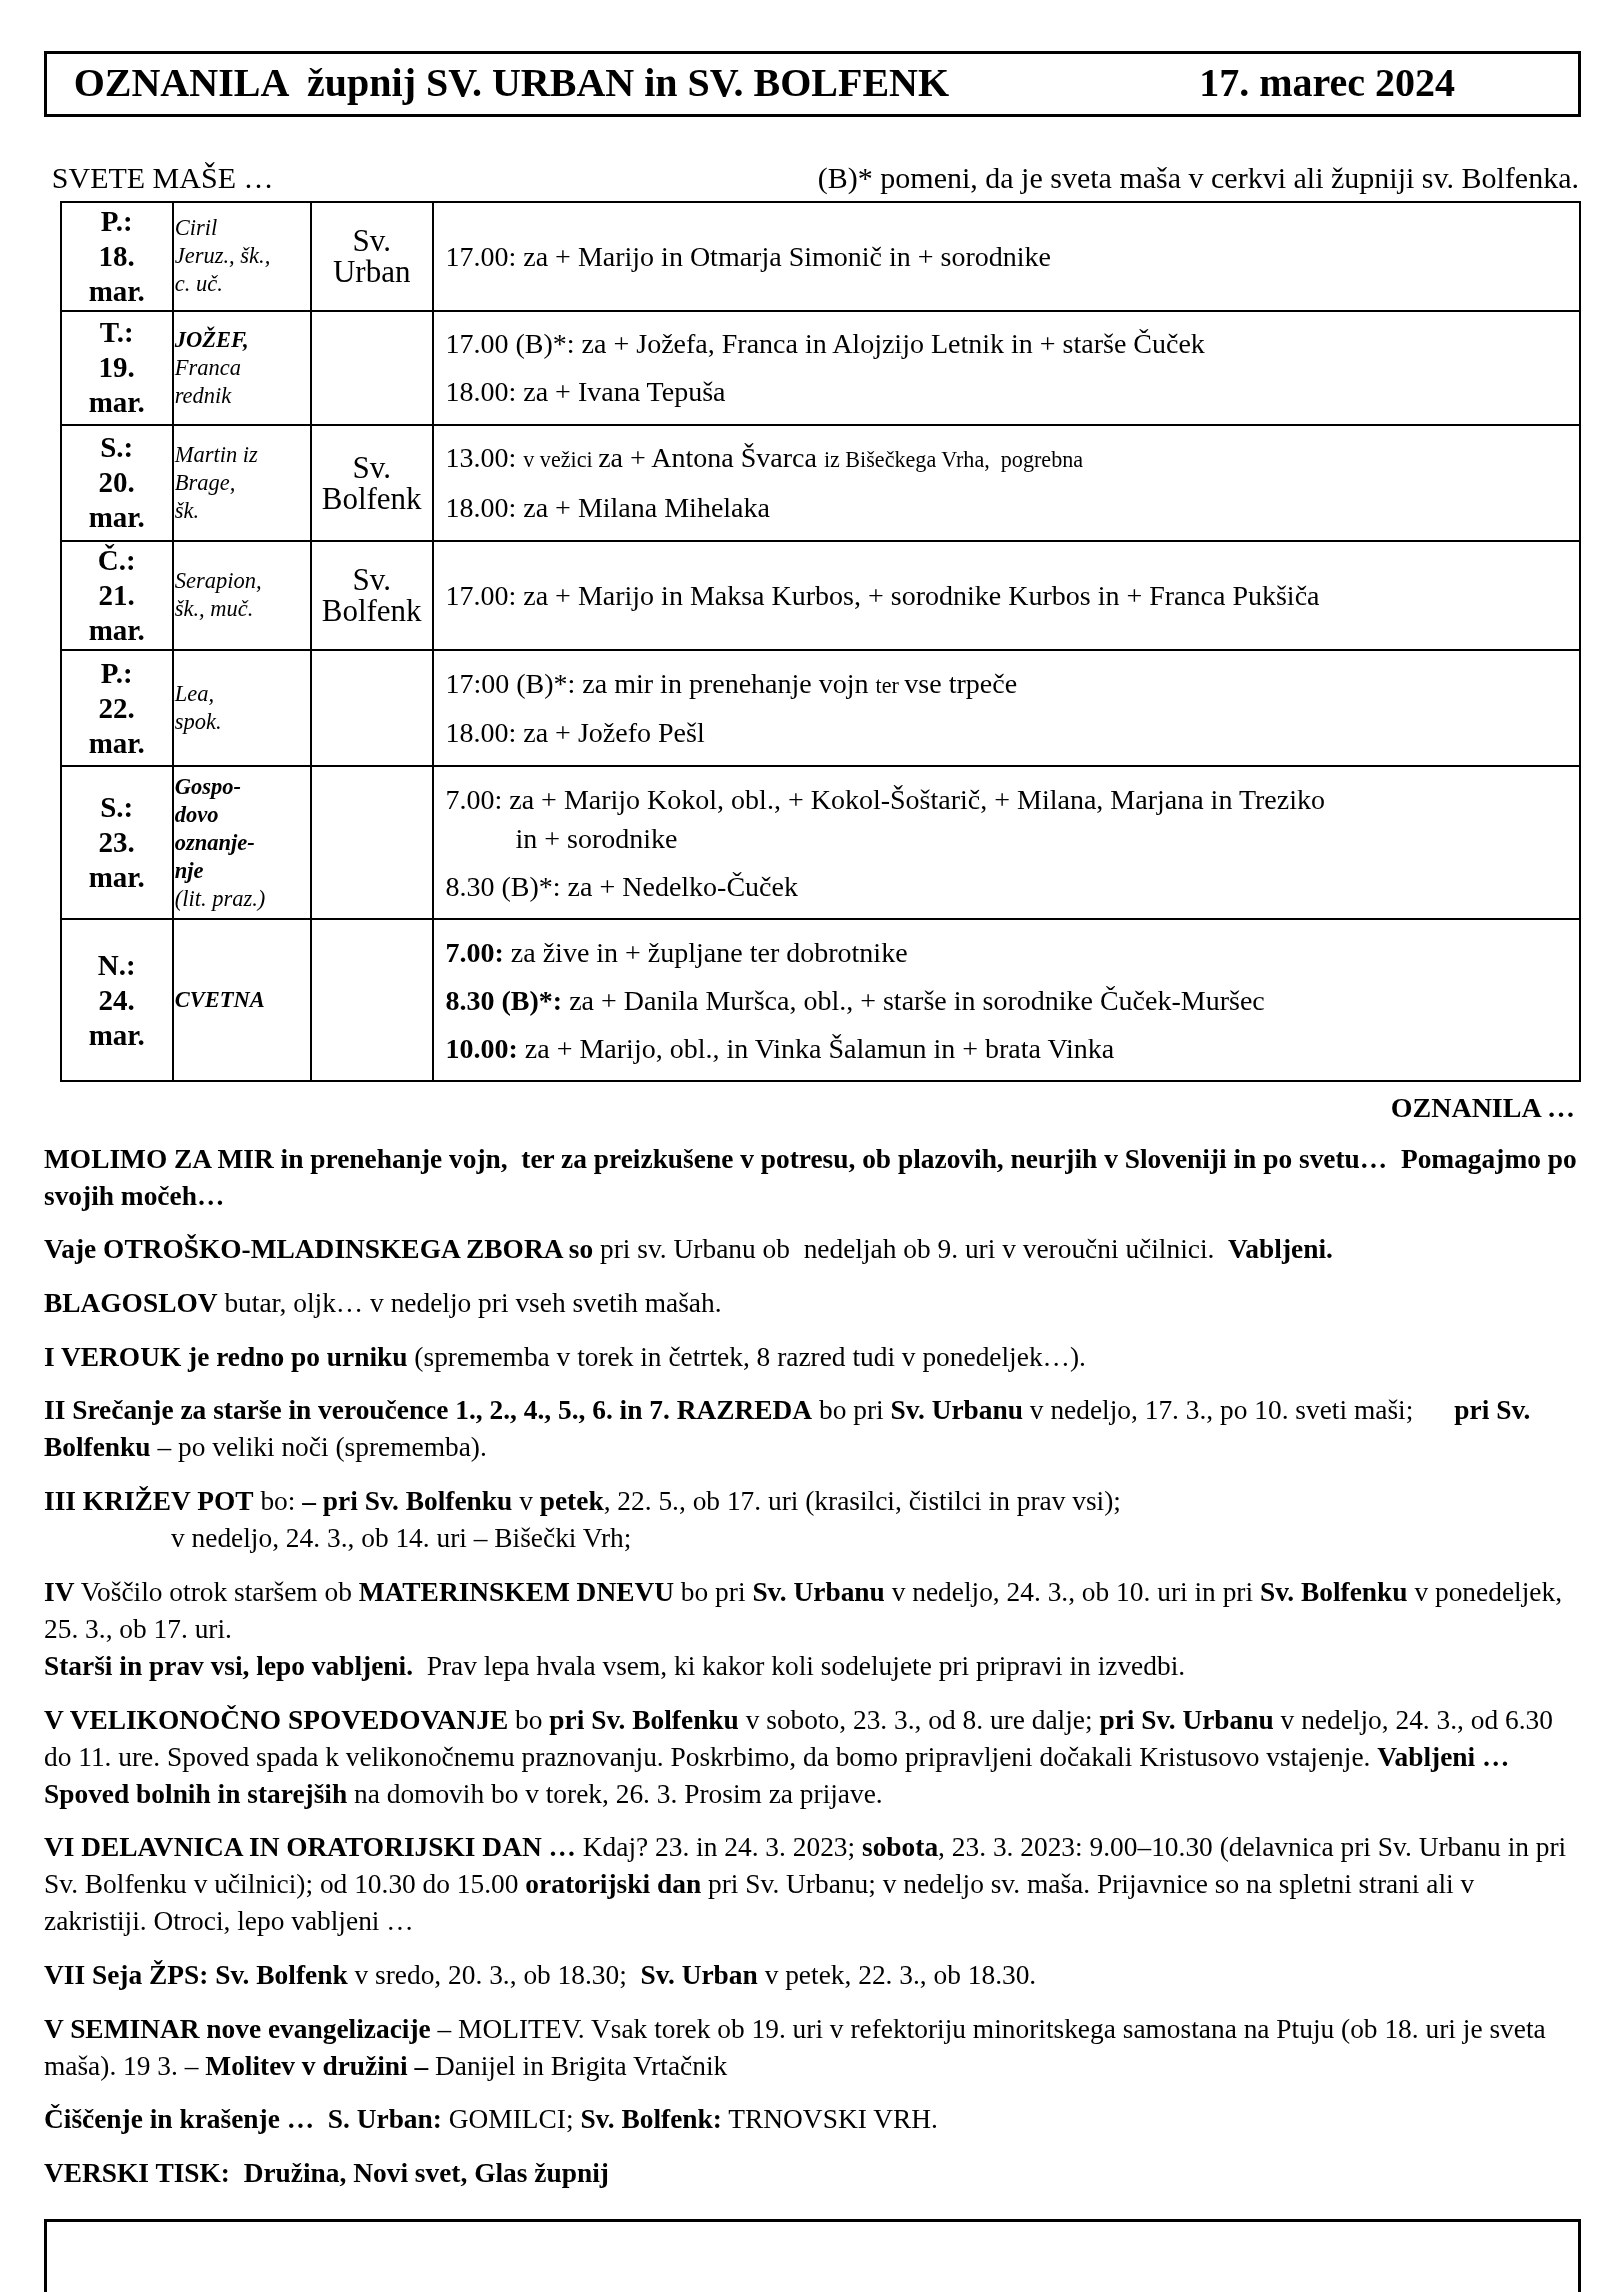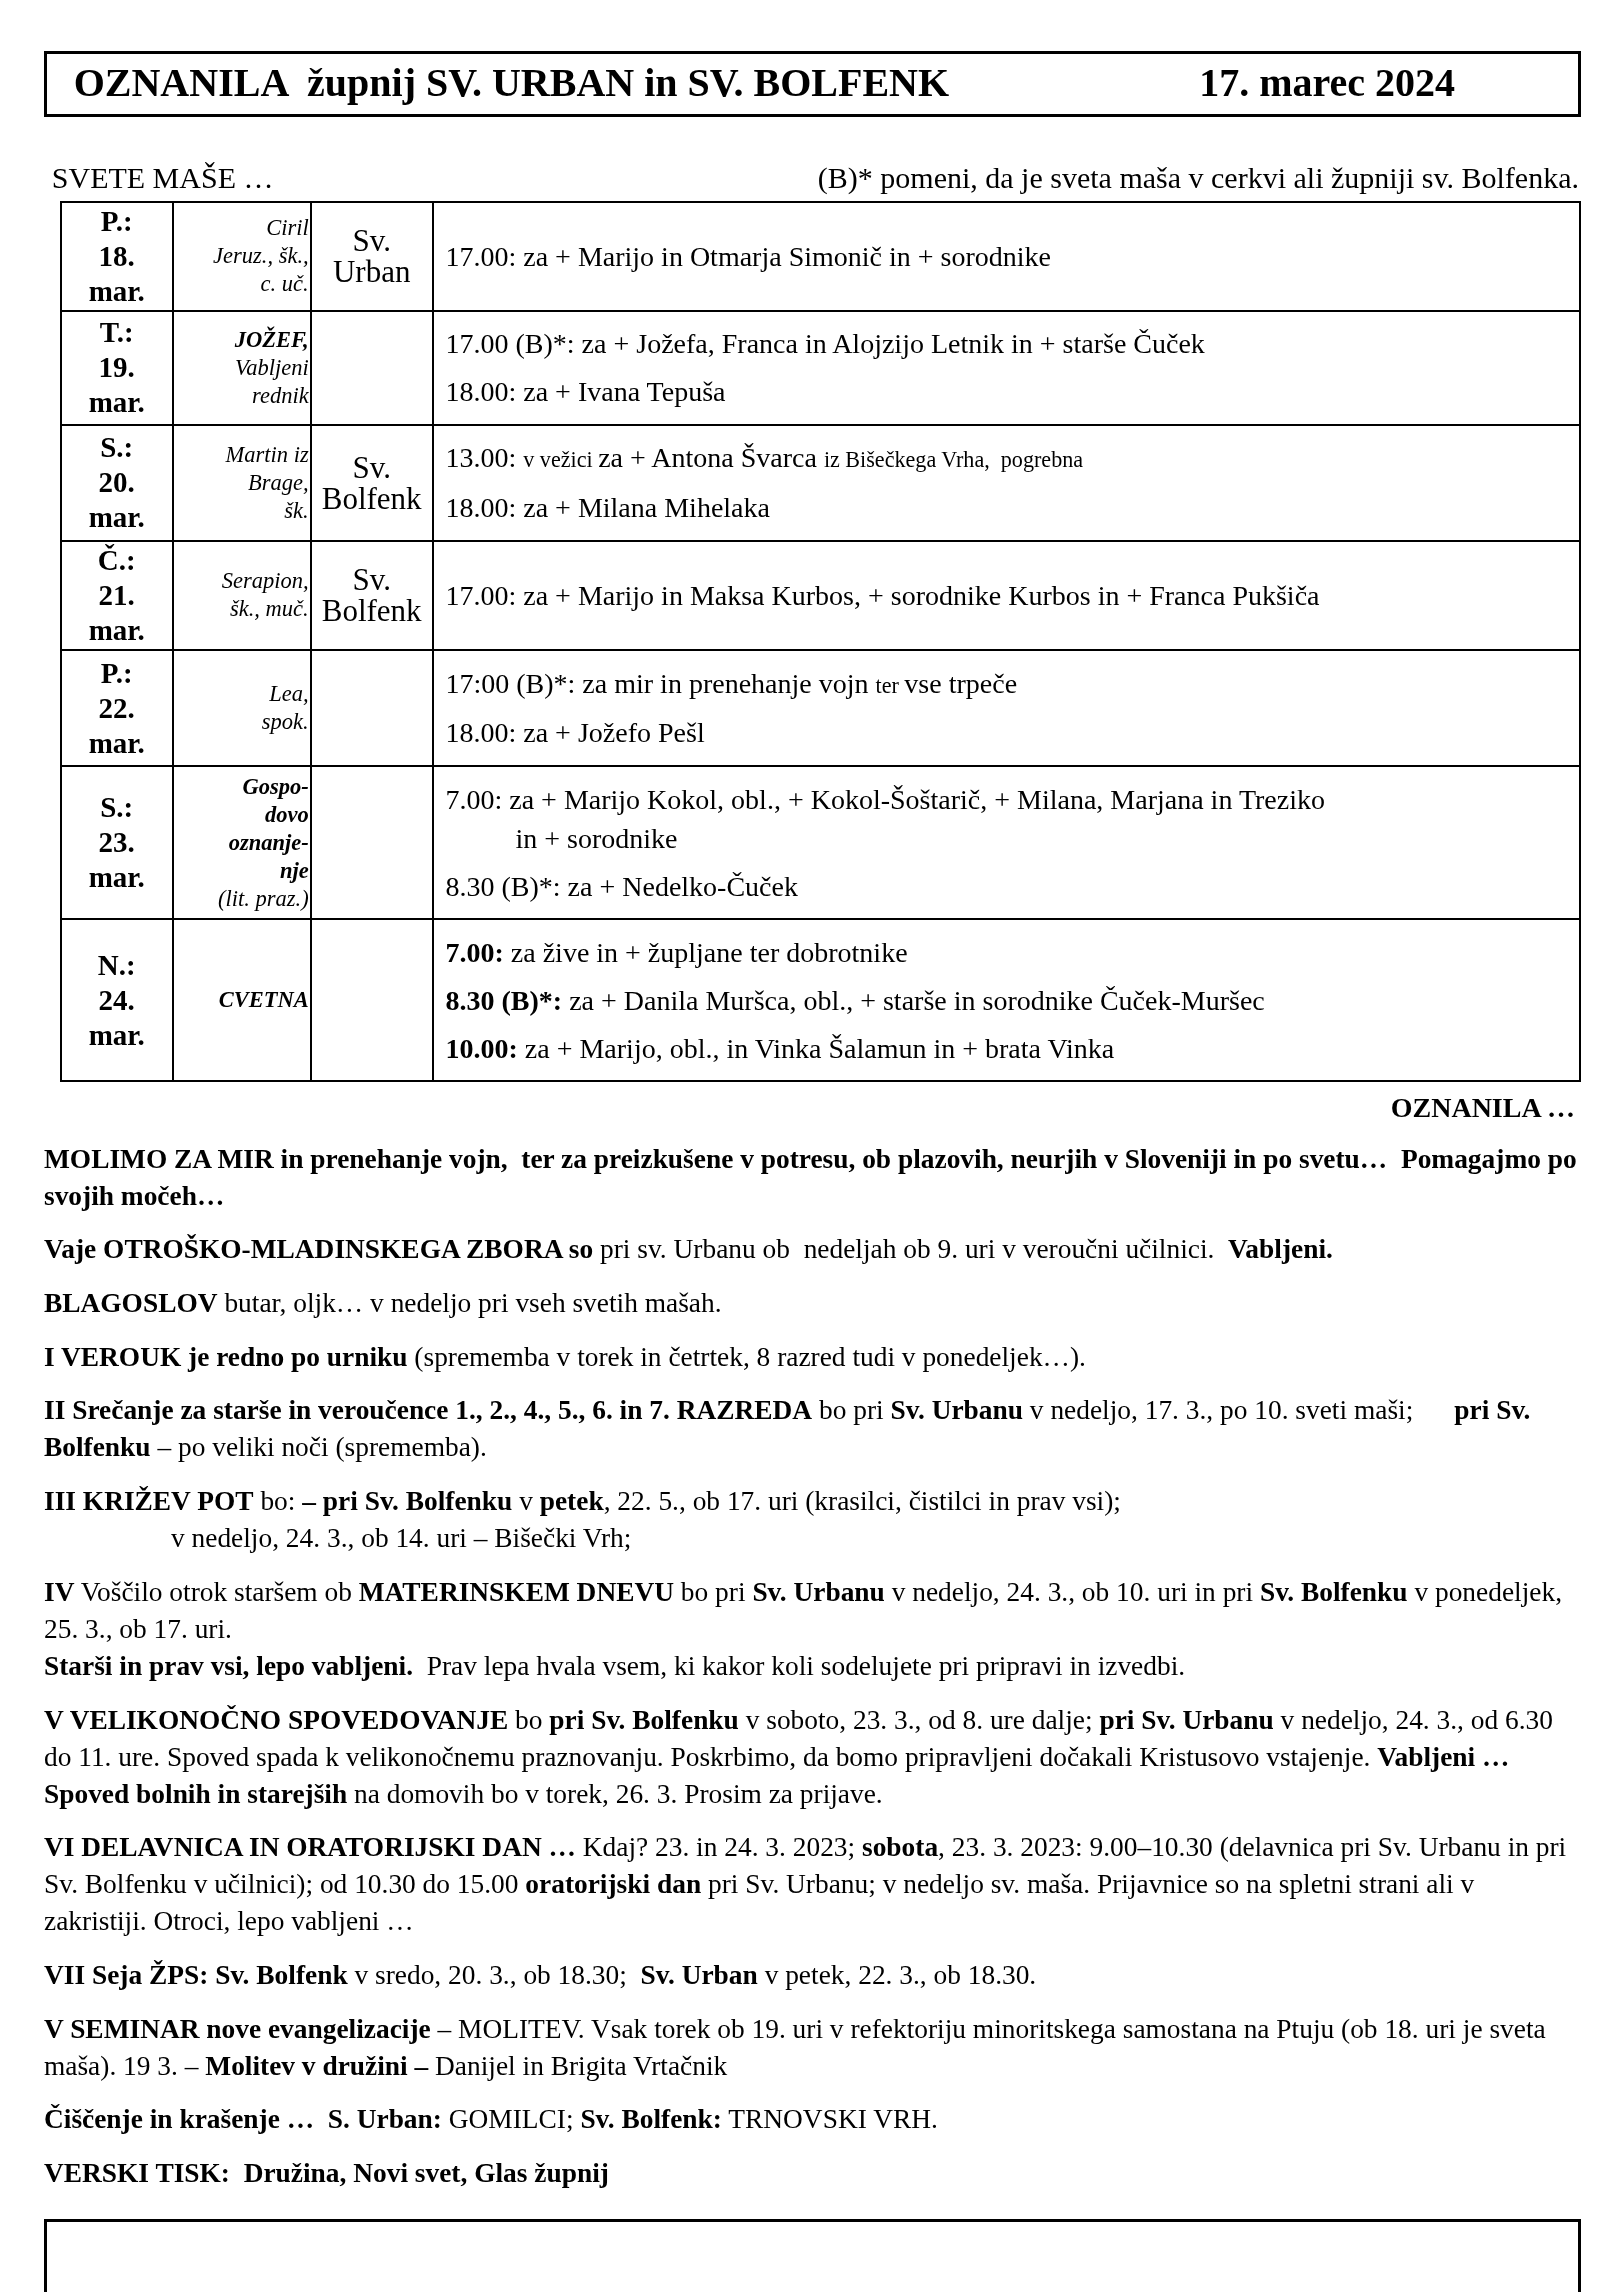--- a/index.html
+++ b/index.html
@@ -13,21 +13,21 @@
              padding:4.9px 123px 7.8px 15.7px;}
   .title-text,.title-date{font-weight:bold;font-size:40px;white-space:pre-wrap;margin-left:11px;}
   
   .subheader{display:flex;justify-content:space-between;align-items:flex-end;
              margin:44px 2px 5.9px 7.8px;font-size:30px;white-space:pre-wrap;}
   
   #mass-table{border-collapse:collapse;table-layout:fixed;width:1521px;margin:3.9px 0 0 15.7px;
               border:2.9px solid #000;}
   #mass-table td{border:2px solid #000;}
   td.day{width:108px;text-align:center;font-weight:bold;font-size:29px;line-height:35px;vertical-align:middle;}
-  td.saint{width:134px;text-align:right;font-size:22.5px;line-height:28px;vertical-align:middle;}
+  td.saint{width:134px;text-align:left;font-size:22.5px;line-height:28px;vertical-align:middle;}
   td.church{width:118px;text-align:center;font-size:31px;line-height:31px;vertical-align:middle;}
   td.masses{padding:3.9px 7.8px 3.9px 11.8px;font-size:28px;vertical-align:middle;}
   .mass-line{white-space:pre-wrap;line-height:39px;margin:8.8px 0;}
   #mass-table tbody tr:nth-child(1){height:106px;}
   #mass-table tbody tr:nth-child(2){height:110px;}
   #mass-table tbody tr:nth-child(3){height:103px;}
   #mass-table tbody tr:nth-child(4){height:108px;}
   #mass-table tbody tr:nth-child(5){height:101px;}
   #mass-table tbody tr:nth-child(6){height:151px;}
   #mass-table tbody tr:nth-child(7){height:140px;}
@@ -75,21 +75,21 @@
           </td>
         </tr>
         <tr>
           <td class="day">
             <div>T.:</div>
             <div>19.</div>
             <div>mar.</div>
           </td>
           <td class="saint">
             <div><span class="b i">JOŽEF,</span></div>
-            <div><span class="i">Vabljeni</span></div>
+            <div><span class="i">Franca</span></div>
             <div><span class="i">rednik</span></div>
           </td>
           <td class="church"></td>
           <td class="masses">
             <div class="mass-line"><span>17.00 (B)*: za + Jožefa, Franca in Alojzijo Letnik in + starše Čuček</span></div>
             <div class="mass-line"><span>18.00: za + Ivana Tepuša</span></div>
           </td>
         </tr>
         <tr>
           <td class="day">

